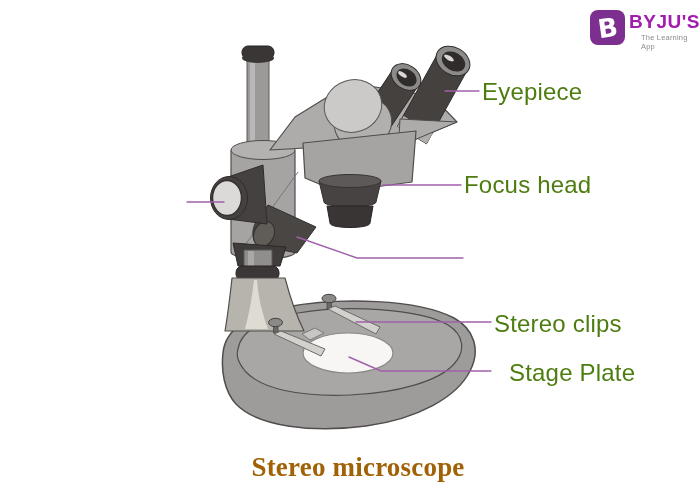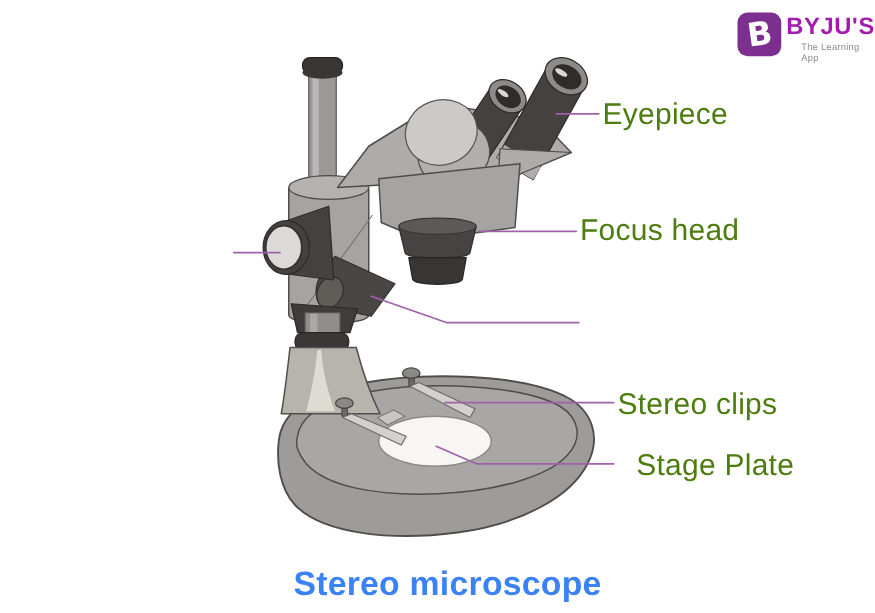--- a/index.html
+++ b/index.html
@@ -13,21 +13,21 @@
     white-space:nowrap;letter-spacing:0.2px;
   }
   .lbl-eyepiece{left:482px;top:78px;}
   .lbl-stereo-head{left:464px;top:171px;}
   .lbl-top-lighting{left:466px;top:244px;}
   .lbl-stage-clips{left:494px;top:310px;}
   .lbl-stage-plate{left:490px;top:359px;margin-left:19px;}
   .lbl-focus-knob{left:106px;top:184px;width:90px;white-space:normal;}
   .diagram-title{
     position:absolute;left:358px;top:452px;transform:translateX(-50%);
-    color:#3b82f6;font-size:27px;font-weight:bold;white-space:nowrap;letter-spacing:0.2px;
+    color:#a16207;font-size:27px;font-weight:bold;white-space:nowrap;letter-spacing:0.2px;font-family:Liberation Serif, serif;
   }
   .logo{position:absolute;left:590px;top:10px;display:flex;align-items:flex-start;}
   .logo-icon{
     width:35px;height:35px;background:#7d2f90;border-radius:8px;
     display:flex;align-items:center;justify-content:center;flex:0 0 auto;
   }
   .logo-icon span{
     color:#ffffff;font-weight:bold;font-size:26px;line-height:26px;
     transform:rotate(-8deg);font-family:"DejaVu Sans",sans-serif;
   }

